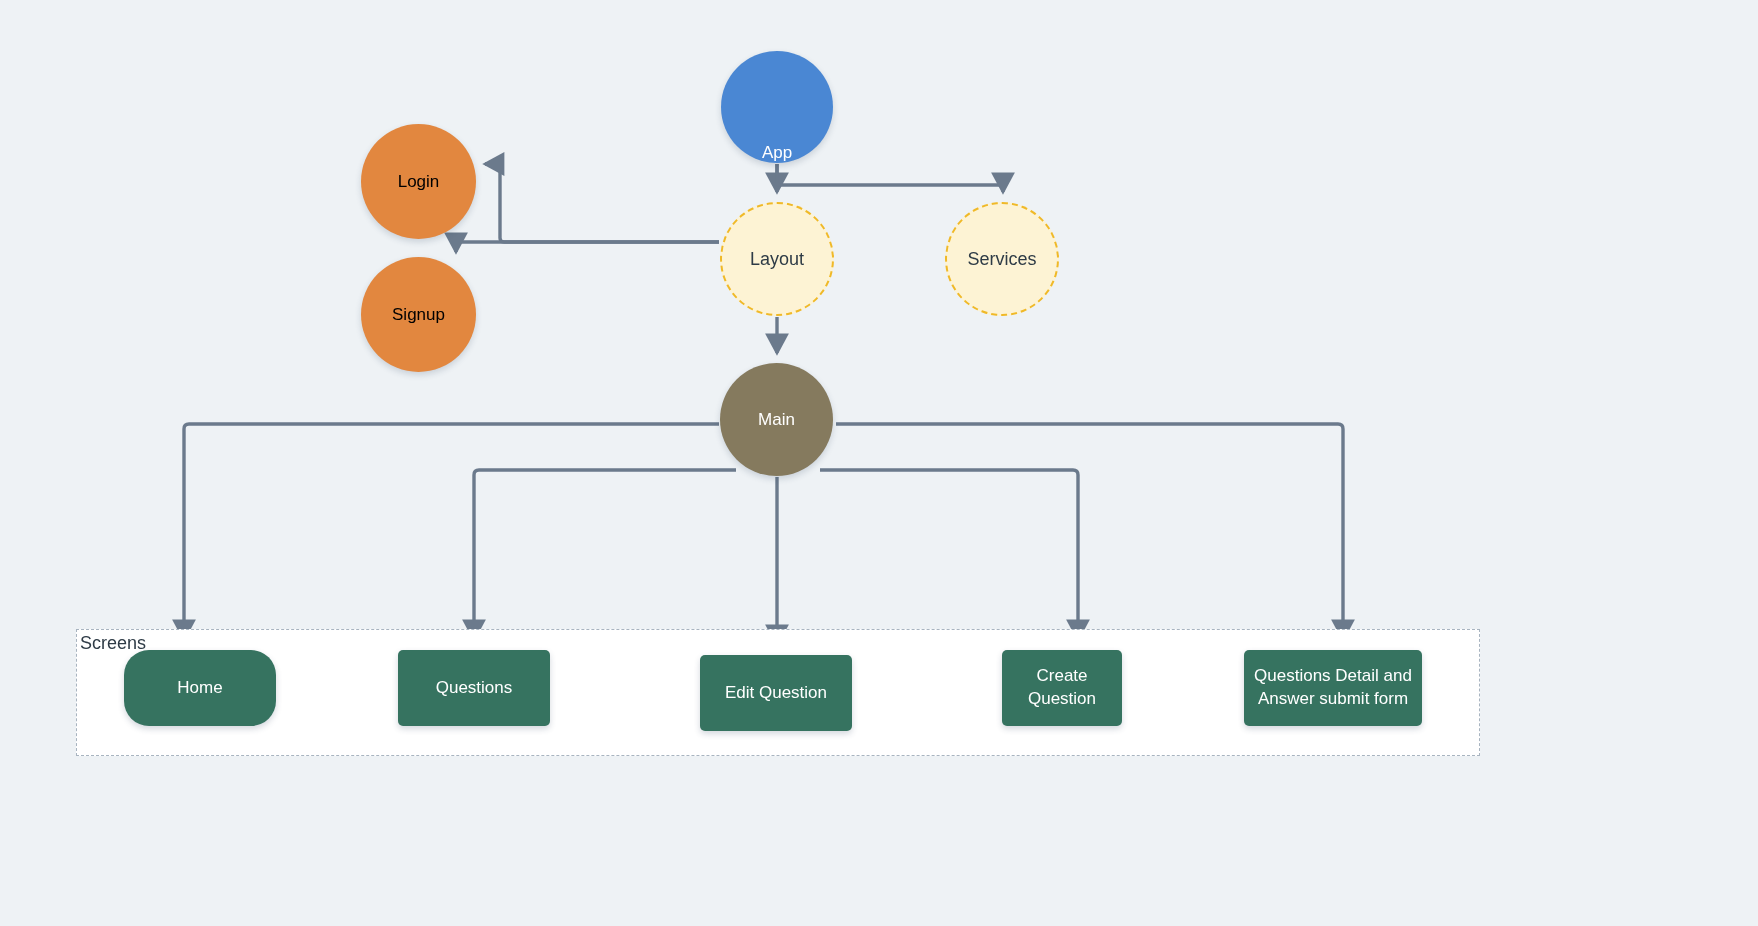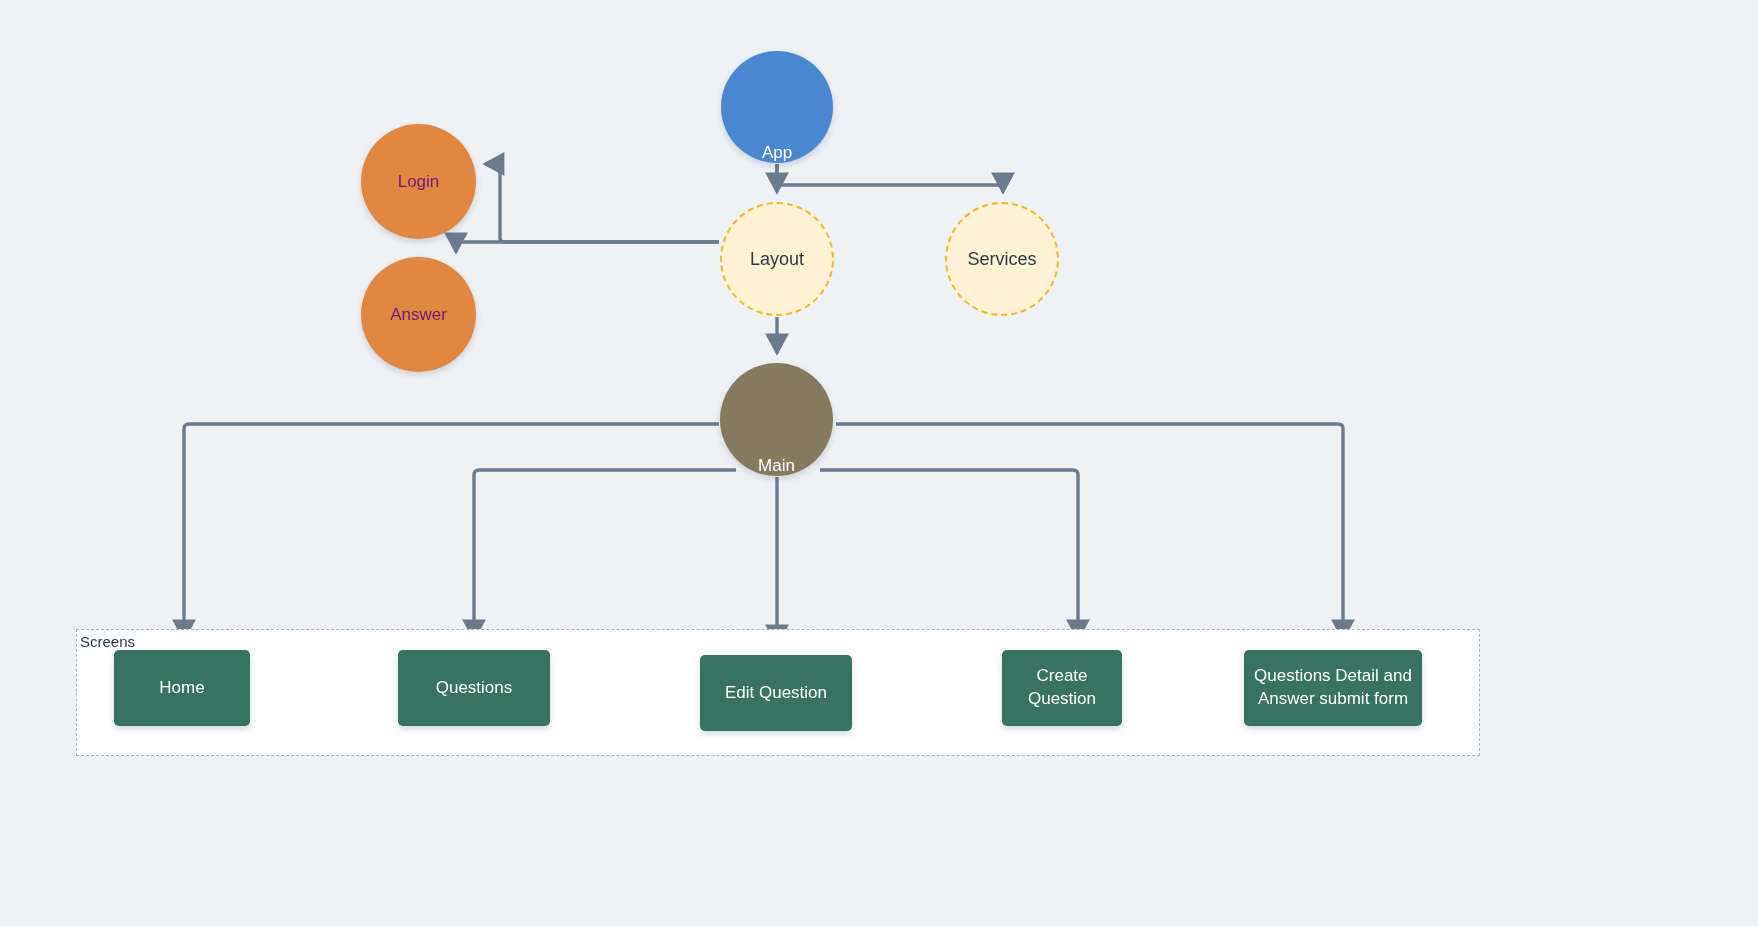--- a/index.html
+++ b/index.html
@@ -37,21 +37,21 @@
     border-radius: 50%;
   }
   .n-app {
     background: #4a87d3;
     color: #ffffff;
     font-size: 17px;
     box-shadow: 0 3px 6px rgba(40,60,90,0.18);
   }
   .n-orange {
     background: #e2873f;
-    color: #701a75;
+    color: #000000;
     font-size: 17px;
     box-shadow: 0 3px 6px rgba(40,60,90,0.18);
   }
   .n-dashed {
     background: #fdf3d4;
     border: 2.5px dashed #f0b927;
     color: #2e3b46;
     font-size: 18px;
   }
   .n-main {
@@ -71,21 +71,21 @@
   }
   #screens-group {
     position: absolute;
     background: #ffffff;
     border: 1.5px dashed #a8b4c0;
     box-sizing: border-box;
     z-index: 1;
   }
   #screens-label {
     position: absolute;
-    font-size: 15px;
+    font-size: 18px;
     color: #2e3b46;
     z-index: 4;
     white-space: nowrap;
   }
 </style>
 </head>
 <body>
 
 <div id="canvas">
 
@@ -124,36 +124,36 @@
 
   <div class="node circle n-app" style="left:721px; top:51px; width:112px; height:112px;align-items:flex-end;">
     <span>App</span>
   </div>
 
   <div class="node circle n-orange" style="left:361px; top:124px; width:115px; height:115px;">
     <span>Login</span>
   </div>
 
   <div class="node circle n-orange" style="left:361px; top:257px; width:115px; height:115px;">
-    <span>Answer</span>
+    <span>Signup</span>
   </div>
 
   <div class="node circle n-dashed" style="left:720px; top:202px; width:114px; height:114px;">
     <span>Layout</span>
   </div>
 
   <div class="node circle n-dashed" style="left:945px; top:202px; width:114px; height:114px;">
     <span>Services</span>
   </div>
 
-  <div class="node circle n-main" style="left:720px; top:363px; width:113px; height:113px;align-items:flex-end;">
+  <div class="node circle n-main" style="left:720px; top:363px; width:113px; height:113px;">
     <span>Main</span>
   </div>
 
-  <div class="node n-screen" style="left:114px; top:650px; width:136px; height:76px;">
+  <div class="node n-screen" style="left:124px; top:650px; width:152px; height:76px;border-radius:25px;">
     <span>Home</span>
   </div>
 
   <div class="node n-screen" style="left:398px; top:650px; width:152px; height:76px;">
     <span>Questions</span>
   </div>
 
   <div class="node n-screen" style="left:700px; top:655px; width:152px; height:76px;">
     <span>Edit Question</span>
   </div>

